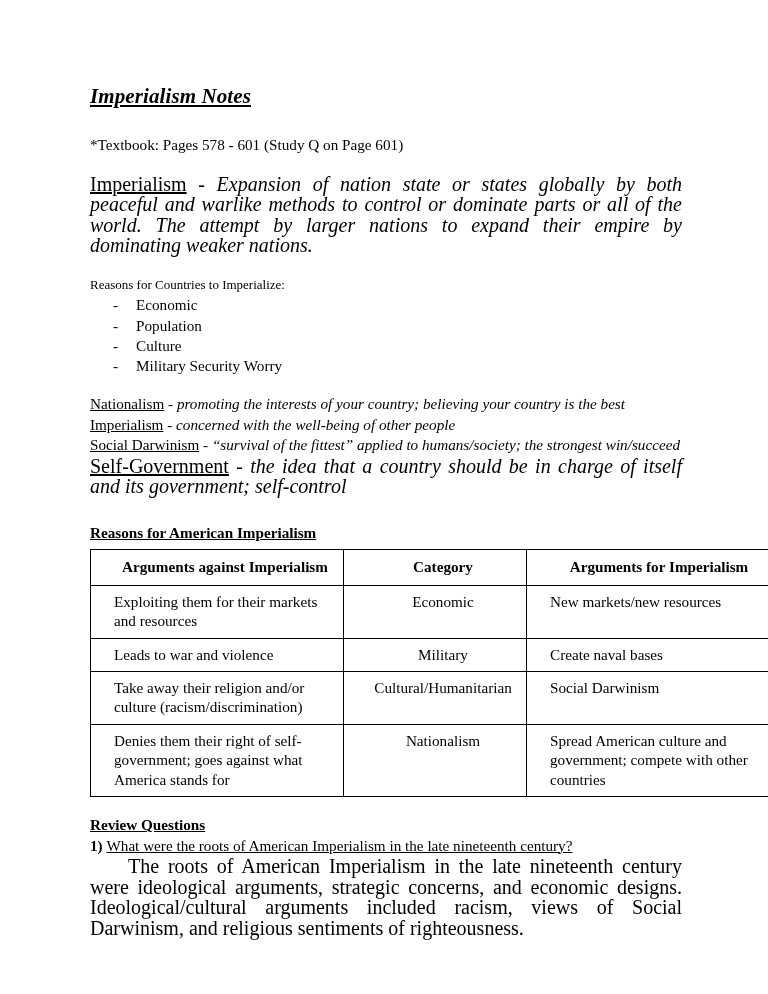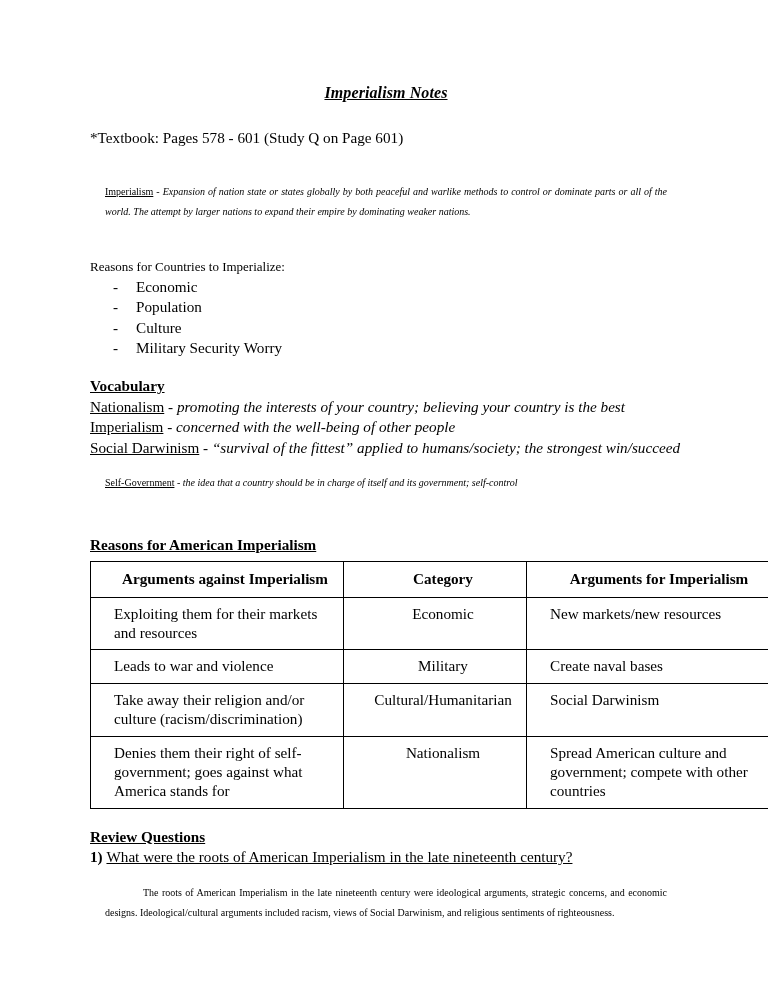--- a/index.html
+++ b/index.html
@@ -16,40 +16,39 @@
   }
   .page {
     position: relative;
     width: 768px;
     height: 994px;
     background: #ffffff;
     box-sizing: border-box;
     padding: 84px 86px 0 90px;
   }
   .doc-title {
-    text-align: center;
     font-weight: bold;
     font-style: italic;
     text-decoration: underline;
-    font-size: 16px;
+    font-size: 21px;
     margin: 0 0 0 0;
     letter-spacing: 0.1px;
   }
   .spacer-lg { height: 26px; }
   .spacer-md { height: 18px; }
 
   .line {
     font-size: 15.2px;
     line-height: 20.5px;
     margin: 0;
   }
   .para {
-    font-size: 10px;
+    font-size: 20px;
     line-height: 20.6px;
-    margin: 15px;
+    margin: 0;
     text-align: justify;
   }
   .para-indent { text-indent: 38px; }
   .it { font-style: italic; }
   .ul { text-decoration: underline; }
 
   .heading-ul {
     font-size: 15.2px;
     line-height: 20.5px;
     margin: 0;
@@ -131,21 +130,20 @@
 
   <ul class="bullets">
     <li><span class="dash">-</span><span>Economic</span></li>
     <li><span class="dash">-</span><span>Population</span></li>
     <li><span class="dash">-</span><span>Culture</span></li>
     <li><span class="dash">-</span><span>Military Security Worry</span></li>
   </ul>
 
   <div class="spacer-md"></div>
 
-  <p class="line"><span class="heading-ul">Vocabulary</span></p>
 
   <p class="line"><span class="ul">Nationalism</span><span> - </span><span class="it">promoting the interests of your country; believing your country is the best</span></p>
 
   <p class="line"><span class="ul">Imperialism</span><span> - </span><span class="it">concerned with the well-being of other people</span></p>
 
   <p class="line"><span class="ul">Social Darwinism</span><span> - </span><span class="it">“survival of the fittest” applied to humans/society; the strongest win/succeed</span></p>
 
   <p class="para"><span class="ul">Self-Government</span><span> - </span><span class="it">the idea that a country should be in charge of itself and its government; self-control</span></p>
 
   <div class="spacer-lg"></div>

